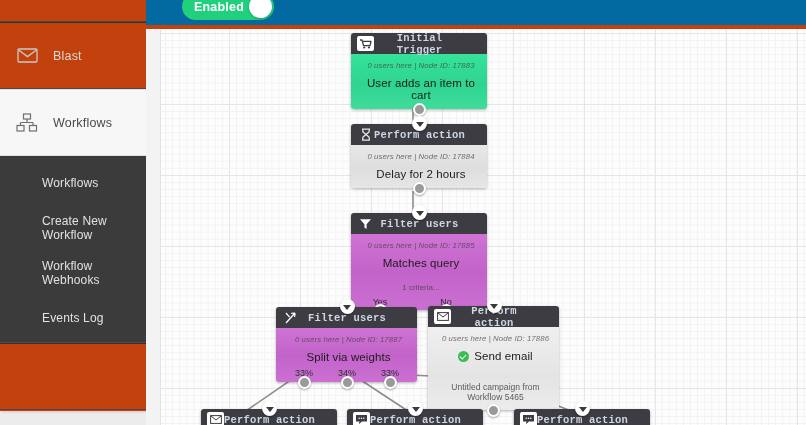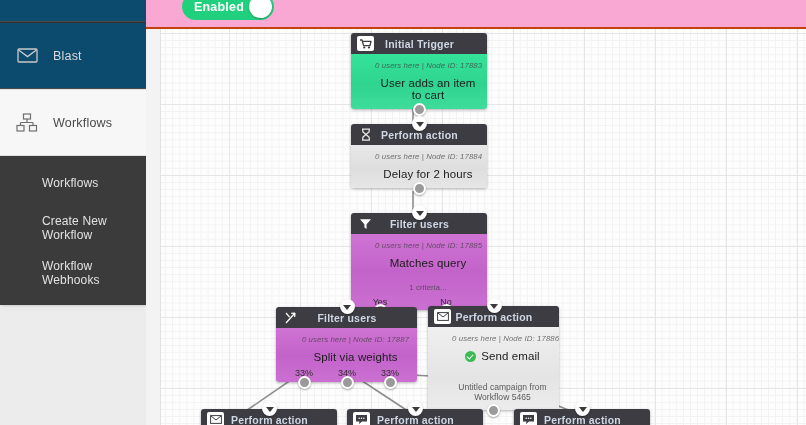--- a/index.html
+++ b/index.html
@@ -6,22 +6,22 @@
   body{
     width:806px;height:425px;overflow:hidden;
     font-family:"Liberation Sans", sans-serif;
     background:#f0f0f0;
     -webkit-font-smoothing:antialiased;
   }
   .app{position:relative;width:806px;height:425px;overflow:hidden;background:#ececec;}
 
   
   .sidebar{
-    position:absolute;left:0;top:0;width:146px;height:305px;
-    background:#0c4a6e;box-sizing:border-box;
+    position:absolute;left:0;top:0;width:146px;height:411px;
+    background:#c2410c;box-sizing:border-box;
     box-shadow:1px 0 3px rgba(0,0,0,.25);
     overflow:hidden;
   }
   .nav-item{
     position:relative;display:flex;align-items:center;
     height:67px;padding-left:14px;box-sizing:border-box;
     border-bottom:1px solid #4a4a4a;
     border-top:1px solid #313131;
     color:#d8d8d8;
   }
@@ -34,21 +34,21 @@
   .subnav{background:#3b3b3b;padding:4px 0 2px 0;border-bottom:1px solid #4d4d4d;}
   .subnav-item{
     height:45px;display:flex;align-items:center;
     padding-left:42px;box-sizing:border-box;
     color:#e2e2e2;font-size:12px;letter-spacing:.15px;
   }
 
   
   .topbar{
     position:absolute;left:146px;top:0;right:0;height:29px;
-    background:#f9a8d4;border-bottom:2px solid #c2410c;
+    background:#0369a1;border-bottom:4px solid #c2410c;
     box-sizing:border-box;
   }
   .toggle{
     position:absolute;left:36px;top:-7px;
     width:92px;height:27px;border-radius:14px;
     background:#20d07d;display:flex;align-items:center;
     box-sizing:border-box;
   }
   .toggle-label{
     color:#ffffff;font-size:12.5px;font-weight:bold;
@@ -95,26 +95,26 @@
     box-sizing:border-box;
   }
   .node-head-ico{
     width:17px;height:15px;margin-left:6px;
     background:#ffffff;border-radius:2px;
     display:flex;align-items:center;justify-content:center;flex:0 0 17px;
   }
   .node-head-ico.plain{background:transparent;}
   .node-title{
     flex:1;text-align:center;color:#cfd6e4;
-    font-family:Liberation Sans, sans-serif;
+    font-family:Liberation Mono, monospace;
     font-size:10.5px;font-weight:bold;letter-spacing:.2px;
     margin-right:22px;
   }
   .node-body{
-    padding:7px 6px 8px 24px;text-align:center;box-sizing:border-box;
+    padding:7px 6px 8px 10px;text-align:center;box-sizing:border-box;
     border-radius:0 0 3px 3px;
   }
   .node-meta{
     font-size:7.8px;font-style:italic;color:#3d3d3d;opacity:.72;
     margin-bottom:7px;letter-spacing:.1px;white-space:nowrap;
   }
   .node-main{
     font-size:11.5px;font-weight:normal;color:#1c1c1c;letter-spacing:.1px;
   }
   .node-sub{

